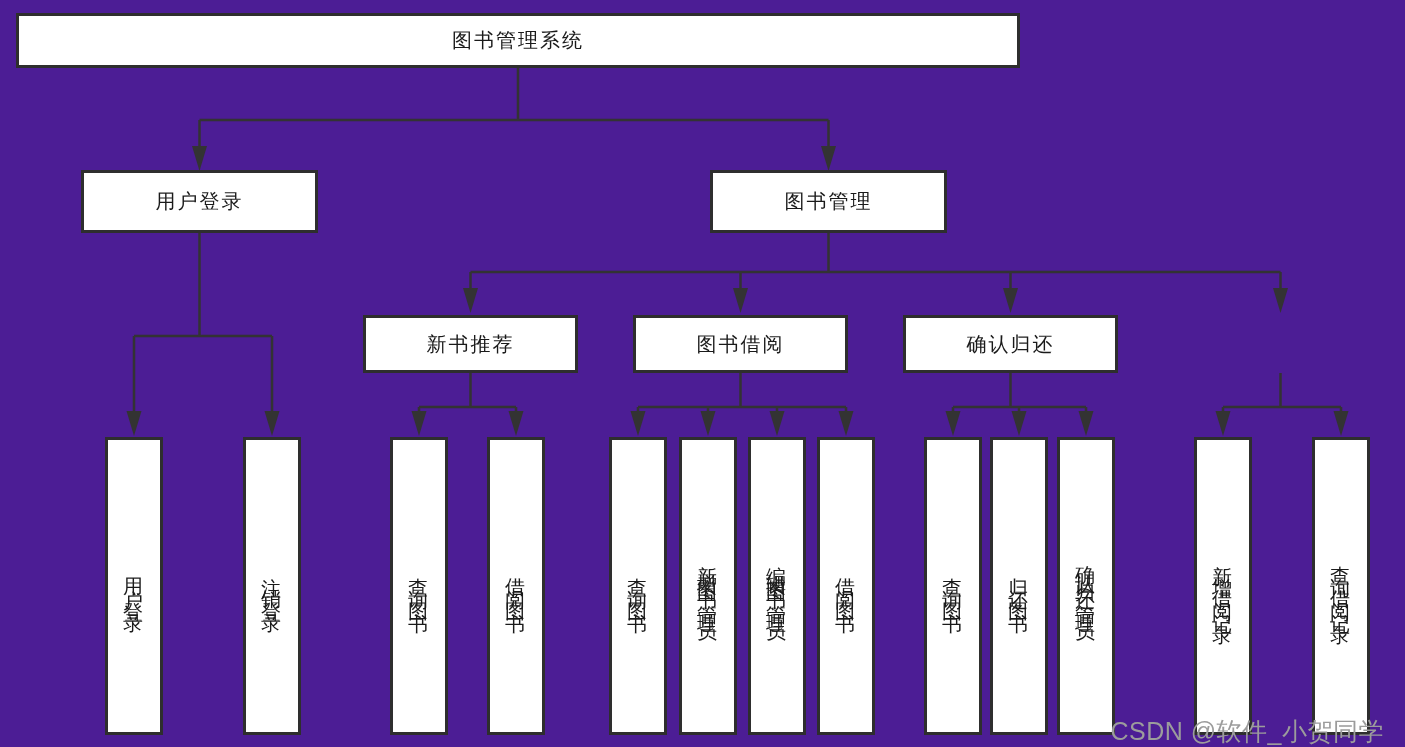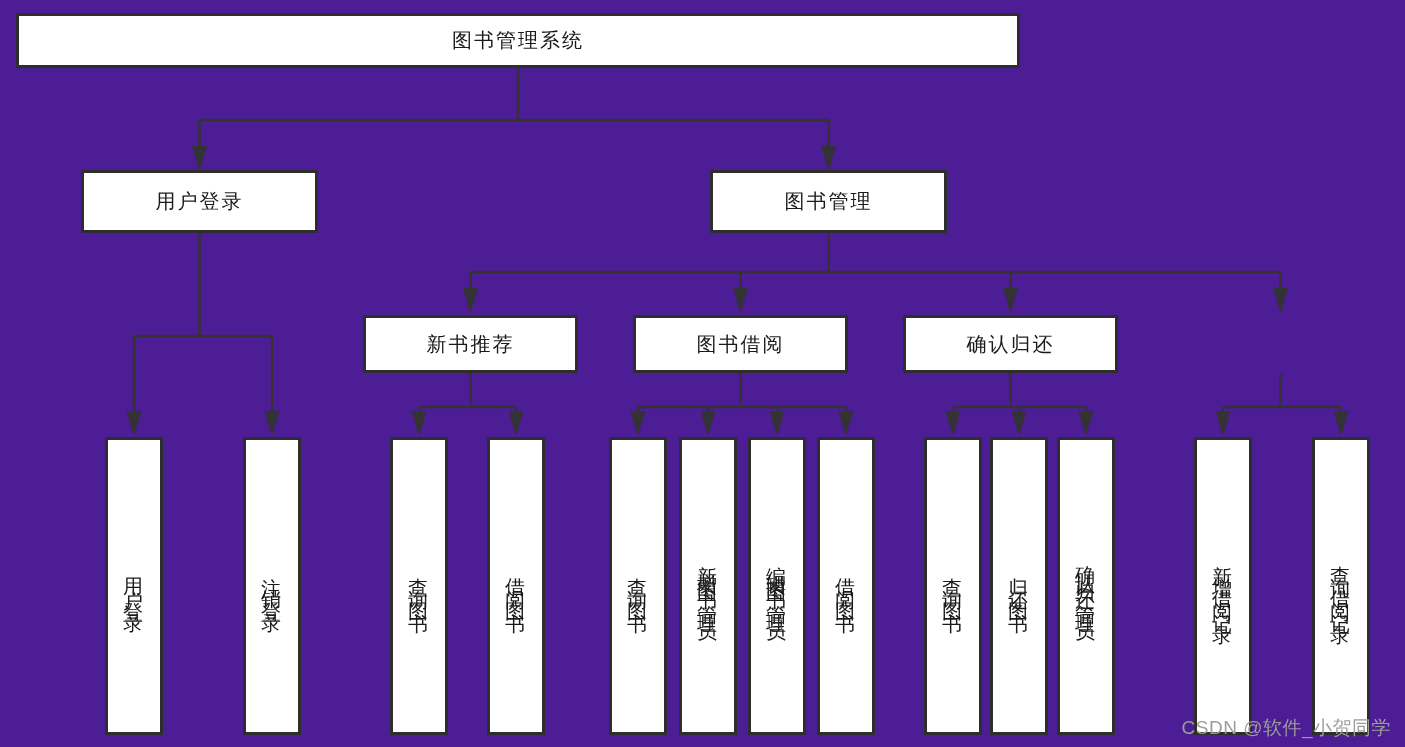--- a/index.html
+++ b/index.html
@@ -14,22 +14,22 @@
     display:flex; align-items:center; justify-content:center;
     font-size:20px; letter-spacing:2px; white-space:nowrap;
   }
   .leaf {
     writing-mode:vertical-rl; text-orientation:mixed;
     letter-spacing:12px; white-space:normal;
     display:flex; align-items:center; justify-content:center;
   }
   .leaf.tight { letter-spacing:8px; }
   #watermark {
-    position:absolute; right:14px; top:715px; z-index:5;
-    font-size:19px; color:#9c9c9c; letter-spacing:0.5px;
+    position:absolute; right:21px; top:715px; z-index:5;
+    font-size:25px; color:#9c9c9c; letter-spacing:0.5px;
   }
 </style>
 </head>
 <body>
 
 <div id="canvas">
 
   <svg id="wires" viewBox="0 0 1405 747" xmlns="http://www.w3.org/2000/svg">
     <g stroke="#333333" stroke-width="2.5" fill="none">
 

